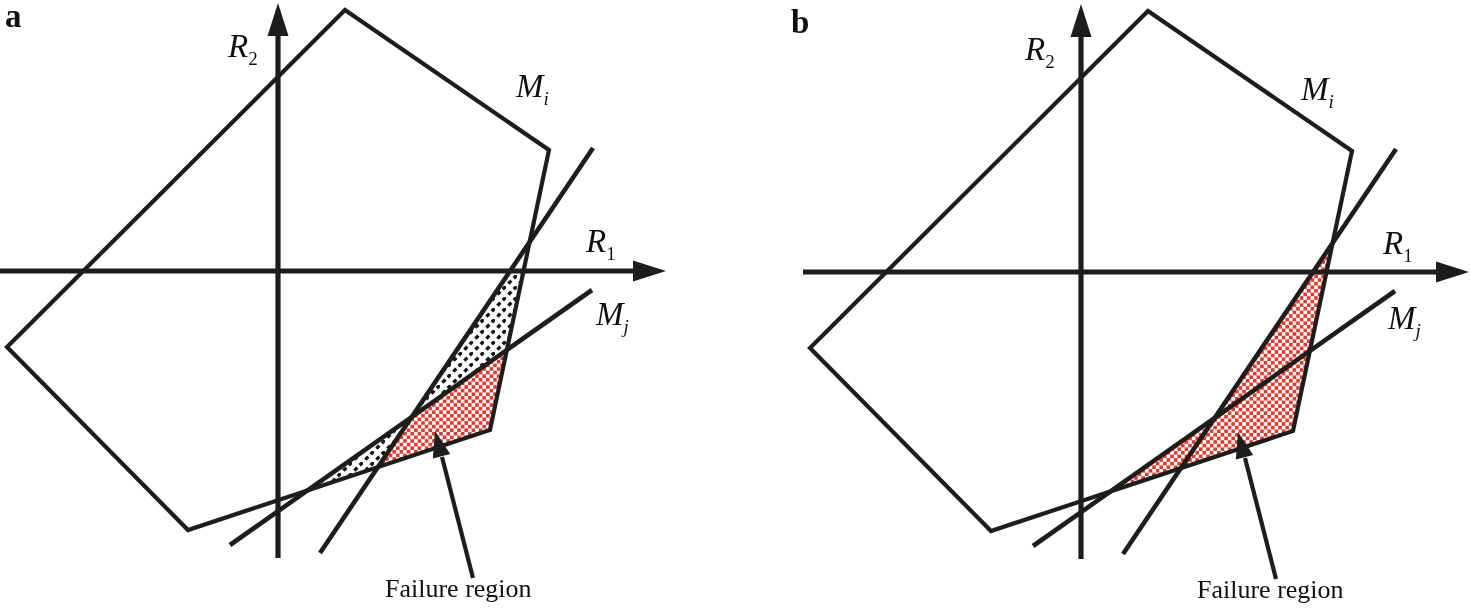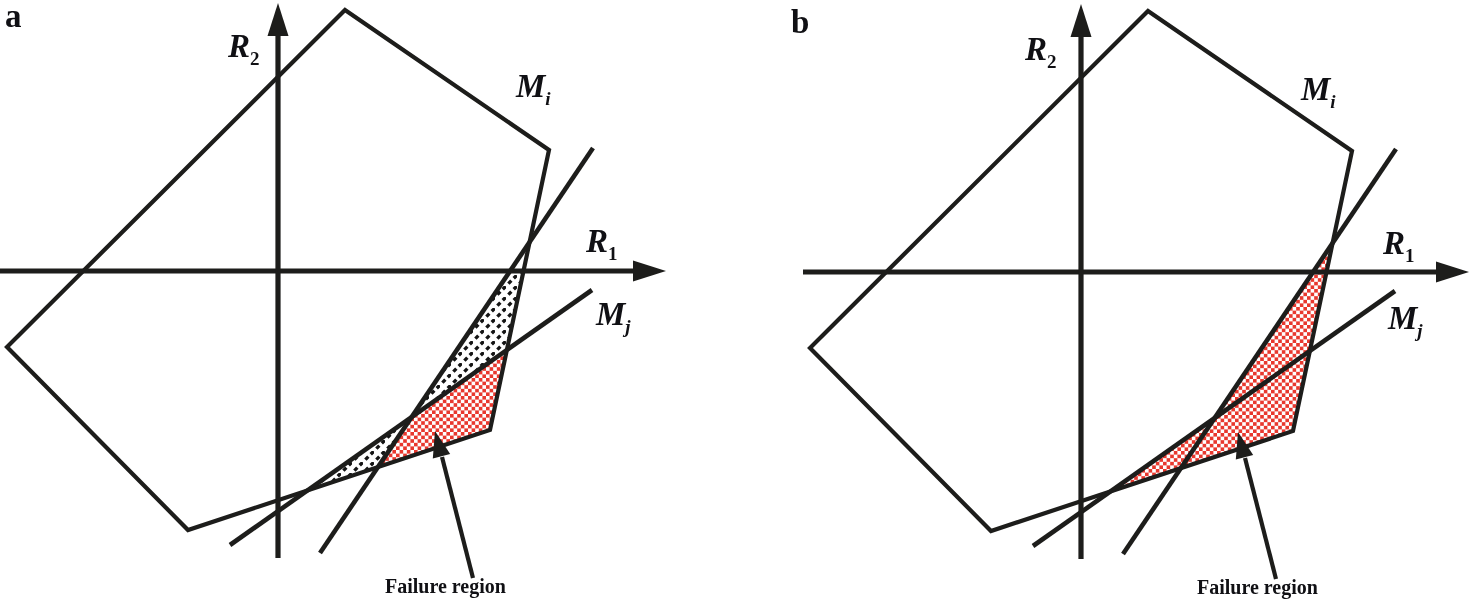--- a/index.html
+++ b/index.html
@@ -1,24 +1,24 @@
 <!DOCTYPE html>
 <html><head>
 <meta charset="utf-8">
 <style>
   html,body{margin:0;padding:0;background:#ffffff;}
   #canvas{position:relative;width:1470px;height:614px;background:#ffffff;overflow:hidden;
           font-family:"Liberation Serif", serif;}
   #fig-svg{position:absolute;left:0;top:0;}
-  .lab{position:absolute;line-height:1;color:#101014;white-space:nowrap;font-weight:bold;}
+  .lab{position:absolute;line-height:1;color:#101014;white-space:nowrap;}
   .panel-letter{font-weight:bold;font-size:33px;}
   .math{font-size:33px;font-style:italic;}
   .math .sub{font-size:19px;vertical-align:-8px;}
   .math .sub.up{font-style:normal;}
-  .caption{font-size:20px;}
+  .caption{font-size:26px;}
 </style>
 </head>
 <body>
 
 <div id="canvas">
   <svg id="fig-svg" width="1470" height="614" viewBox="0 0 1470 614">
       <defs>
         <pattern id="checker" width="7.2" height="7.2" patternUnits="userSpaceOnUse">
           <rect x="0" y="0" width="3.6" height="3.6" fill="#e8382e"></rect>
           <rect x="3.6" y="3.6" width="3.6" height="3.6" fill="#e8382e"></rect>

